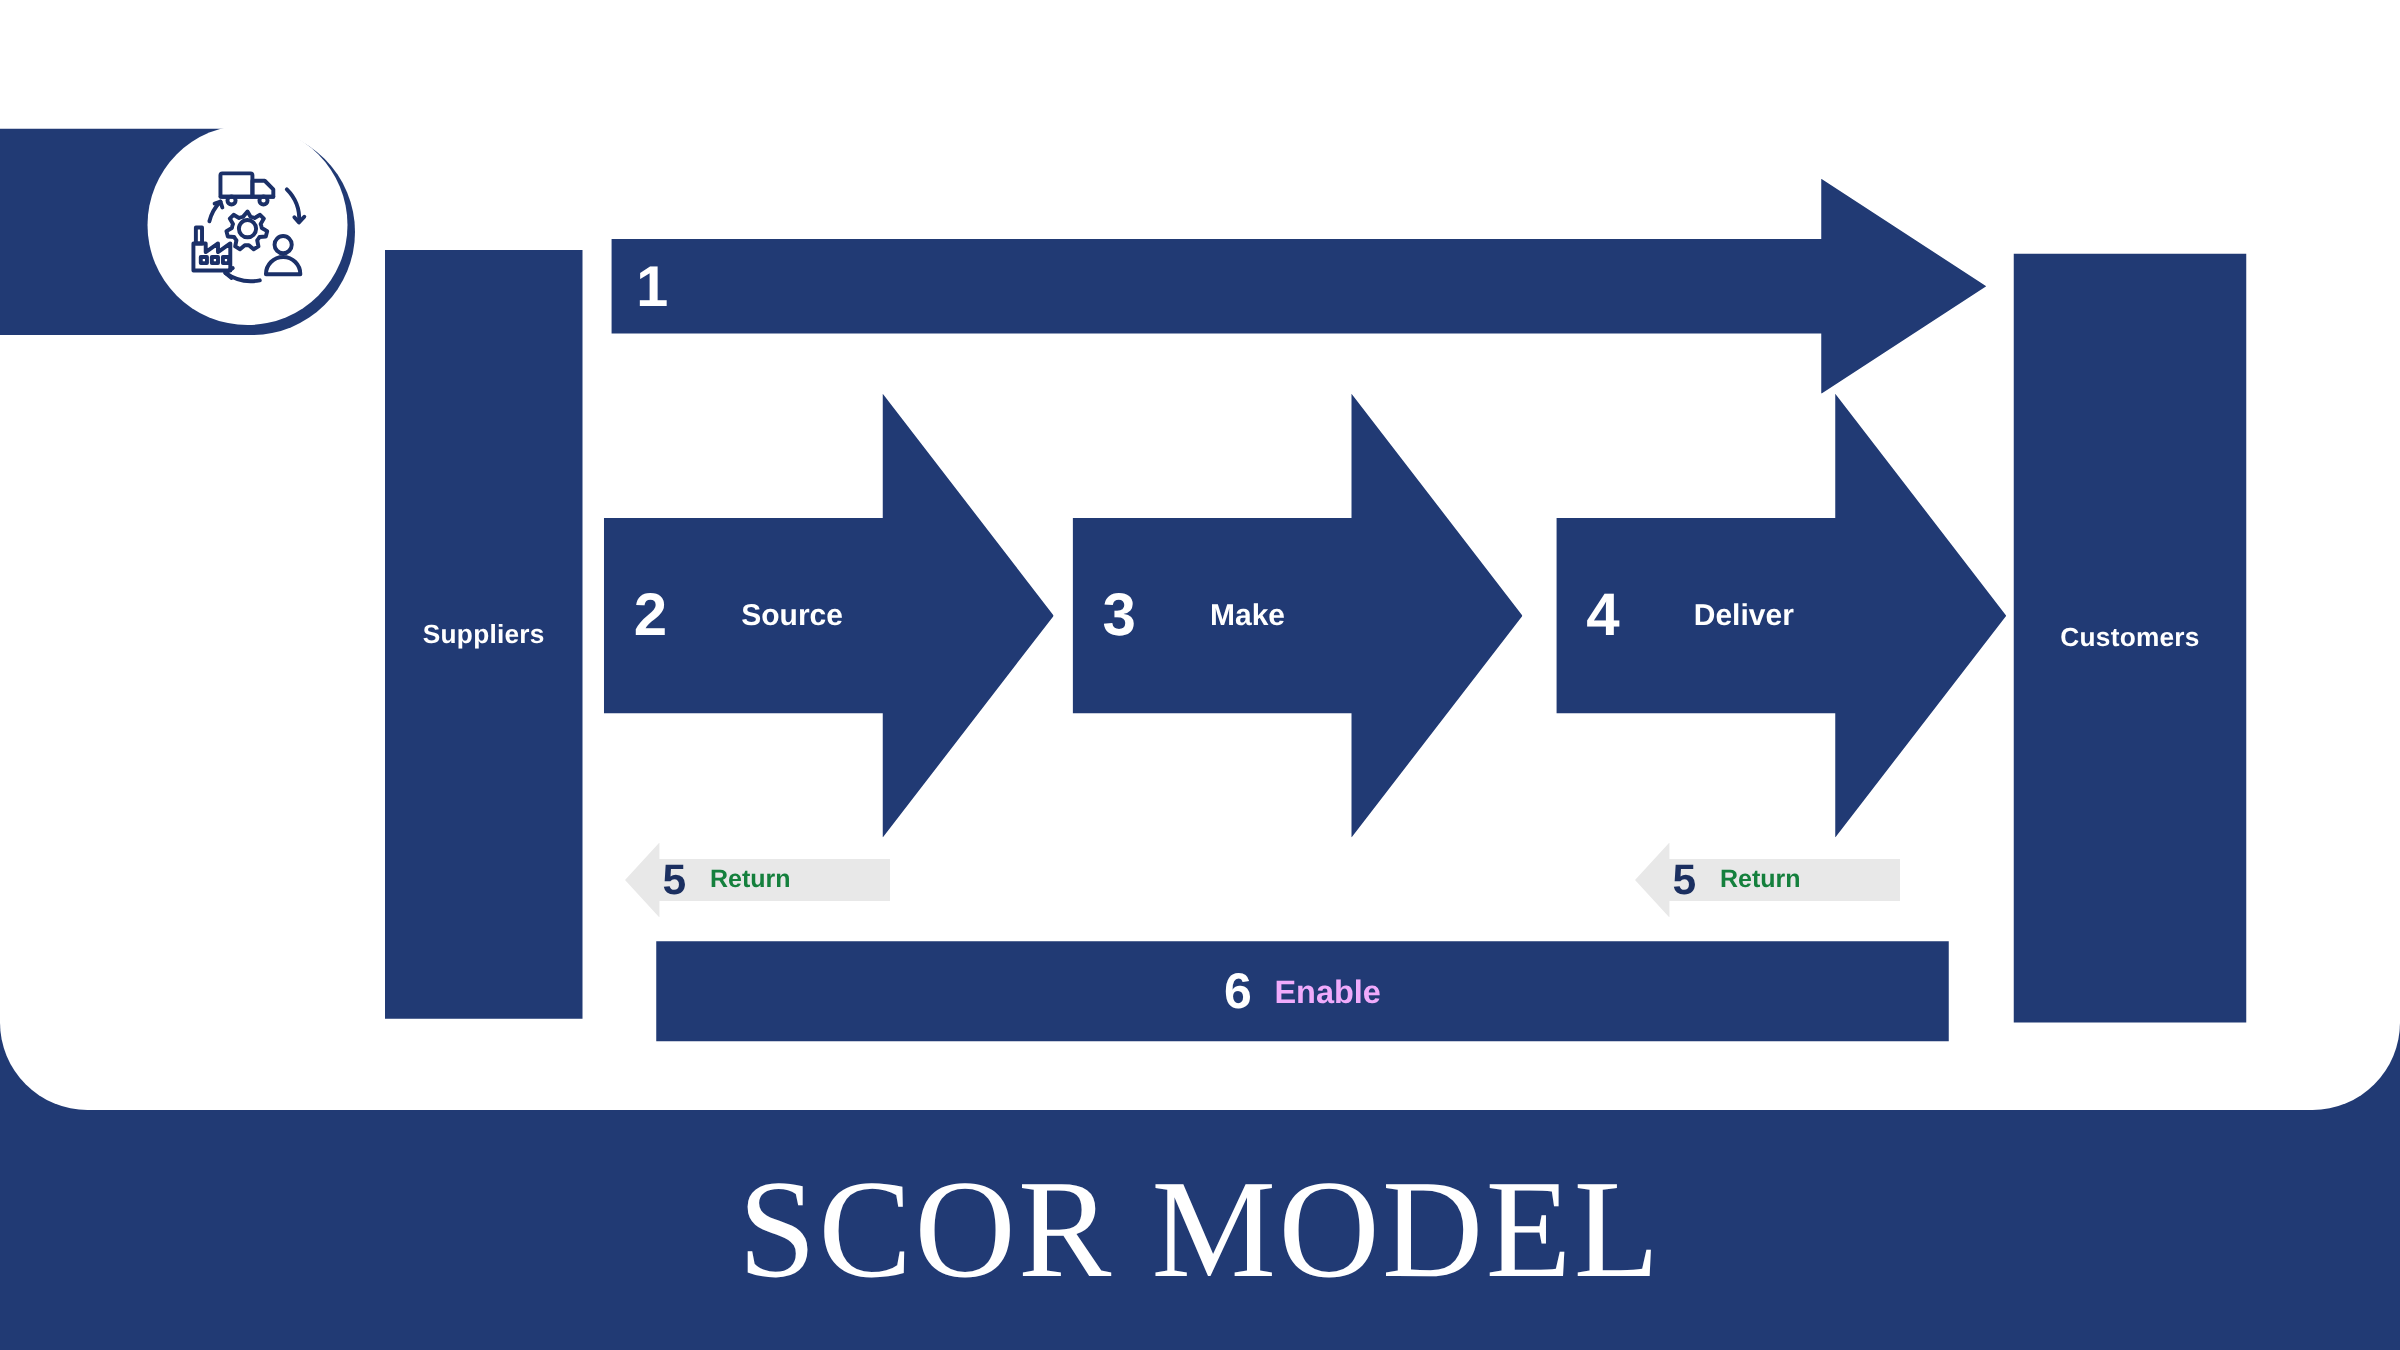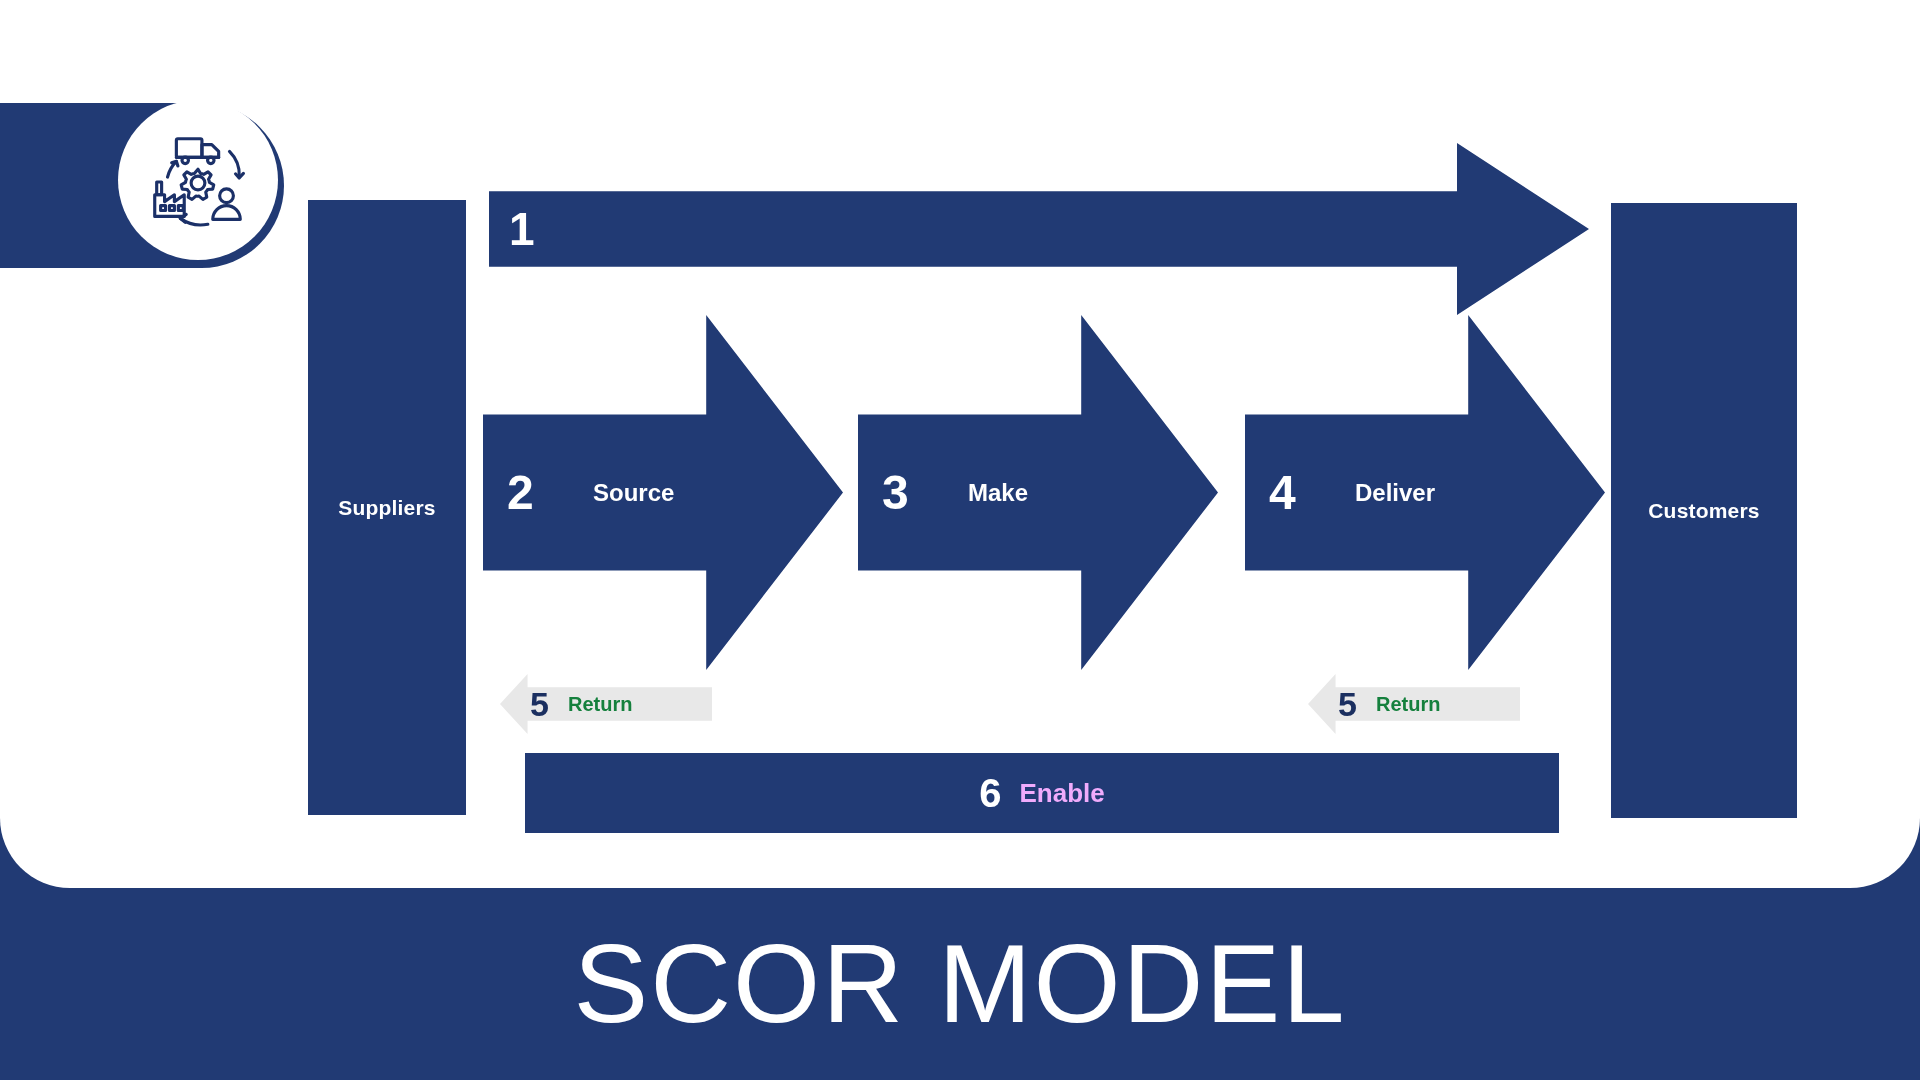--- a/index.html
+++ b/index.html
@@ -133,21 +133,21 @@
   
   .banner {
     position: absolute;
     left: 0; top: 888px;
     width: 1920px; height: 192px;
     background: #213a74;
     display: flex; align-items: center; justify-content: center;
   }
   .banner-title {
     color: #ffffff;
-    font-family: Liberation Sans, sans-serif;
+    font-family: Liberation Serif, serif;
     font-size: 112px;
     font-weight: normal;
     letter-spacing: 2px;
     line-height: 1;
   }
 </style>
 </head>
 <body>
 
 <div id="stage">

